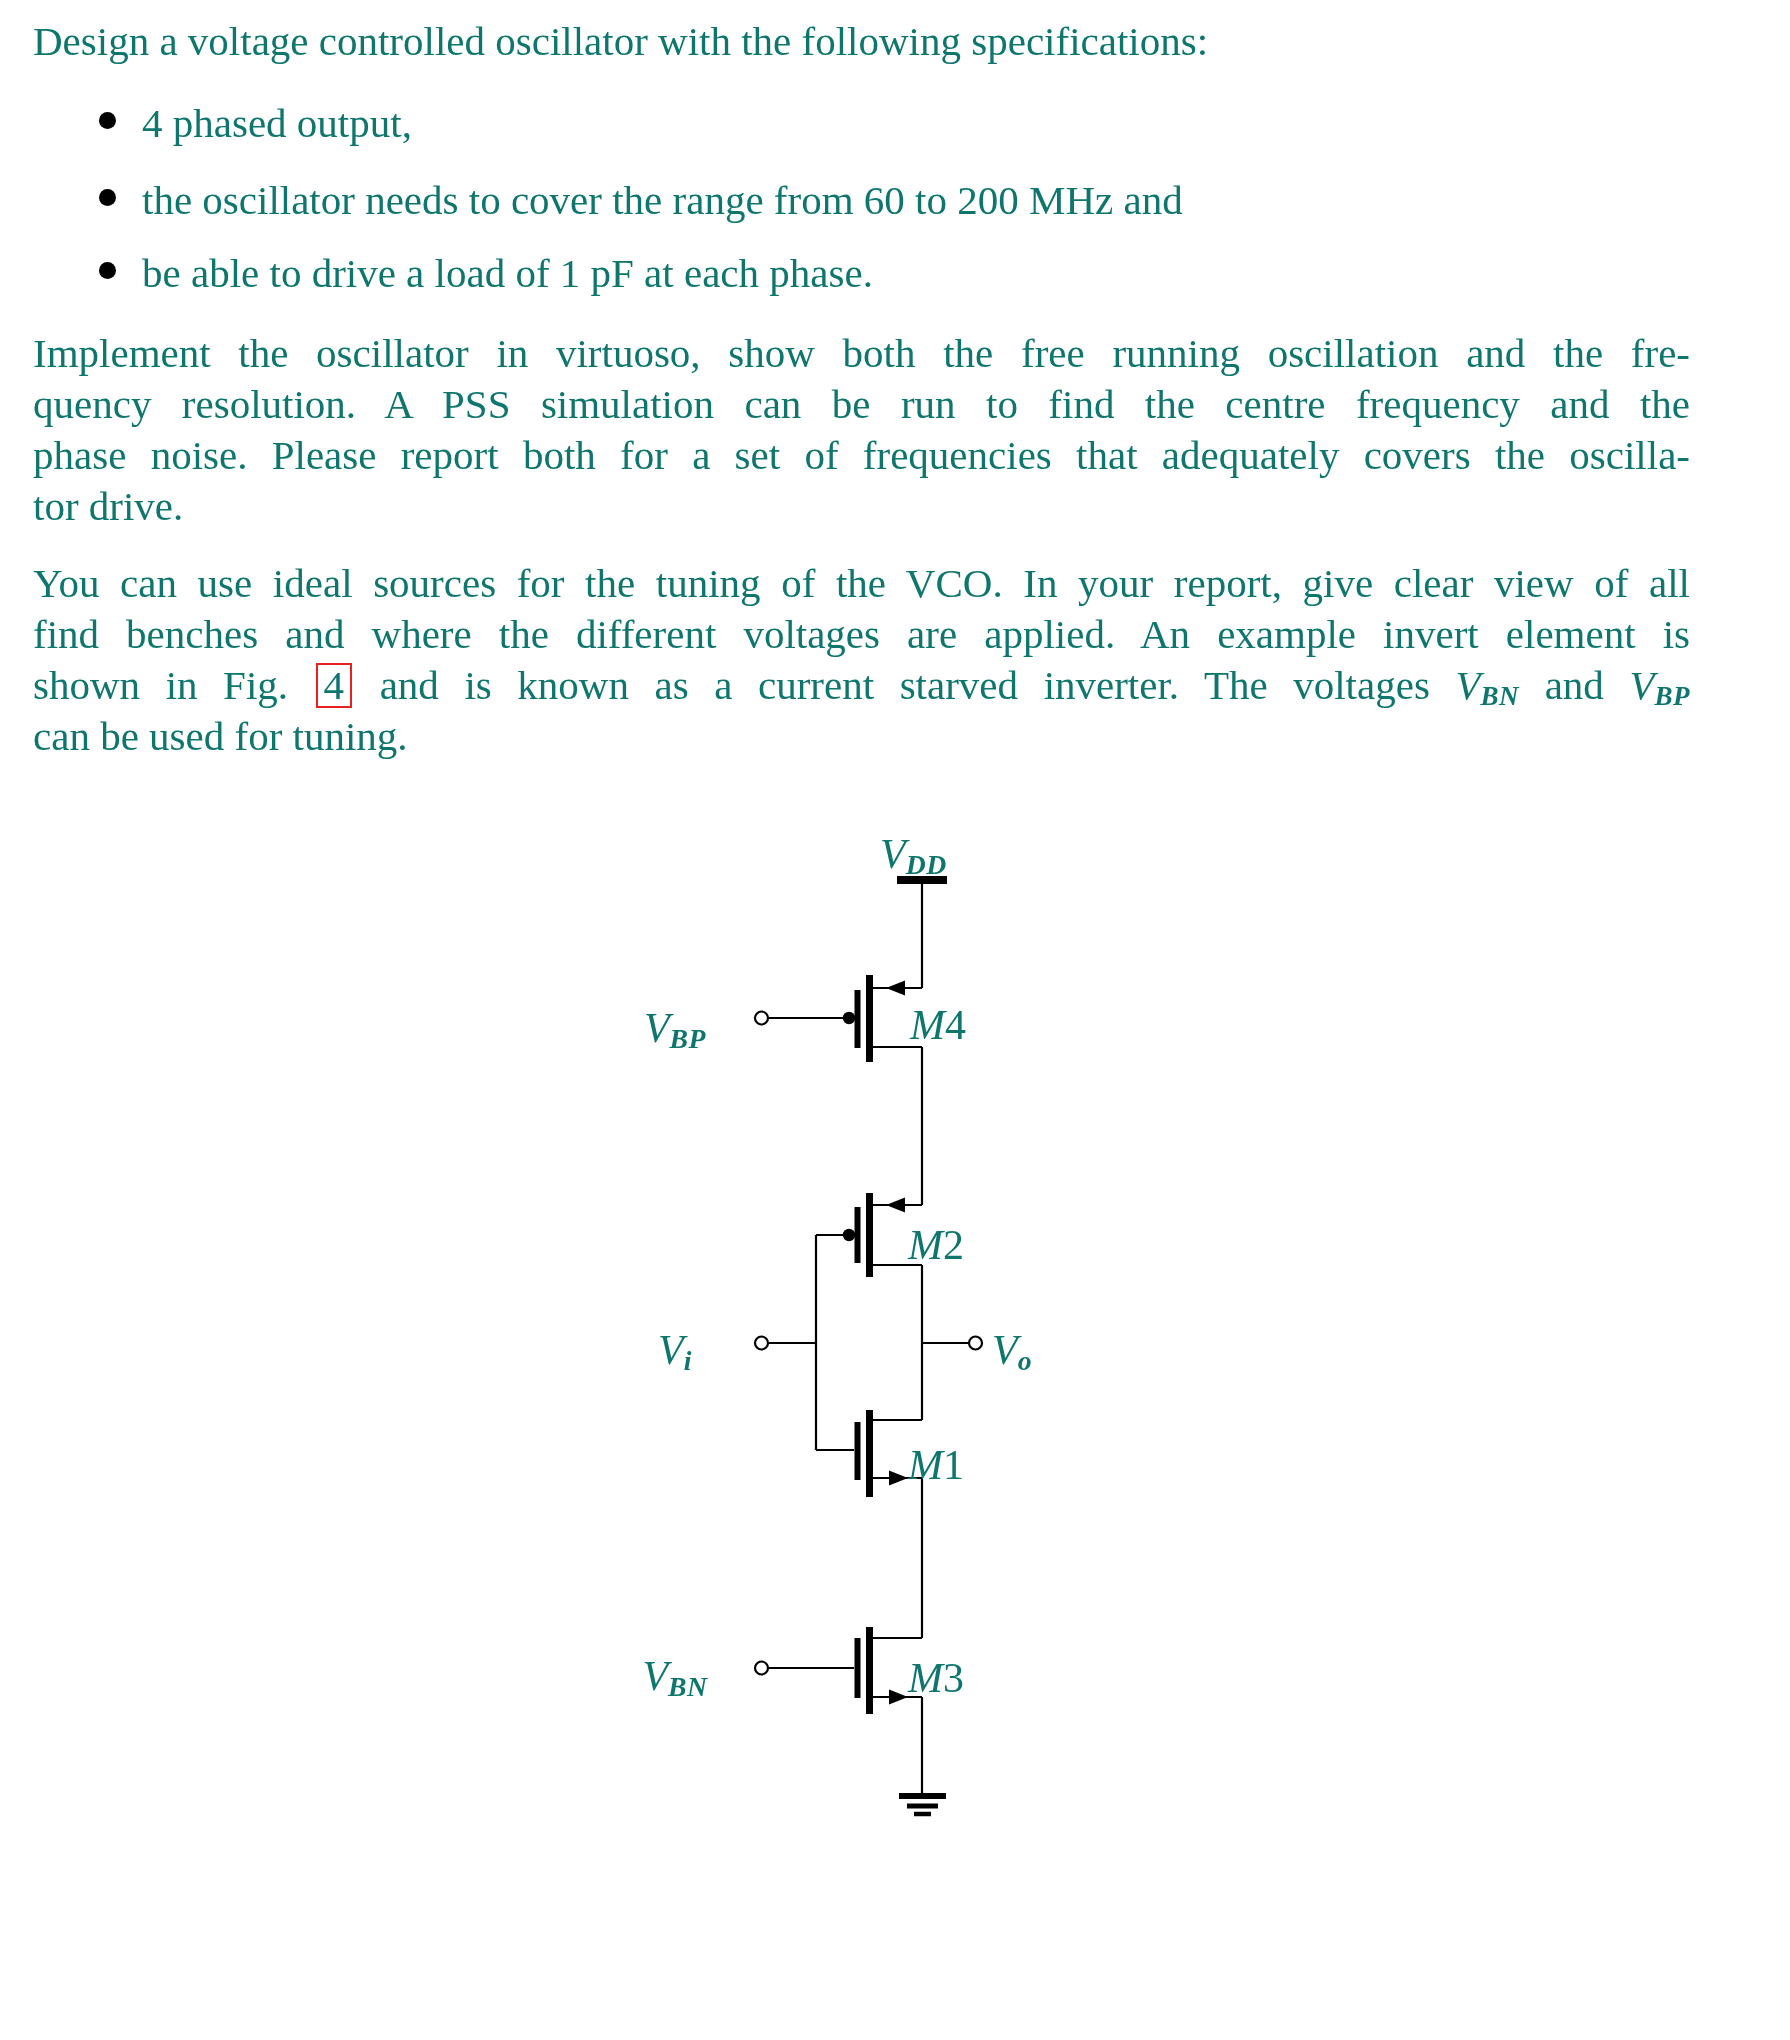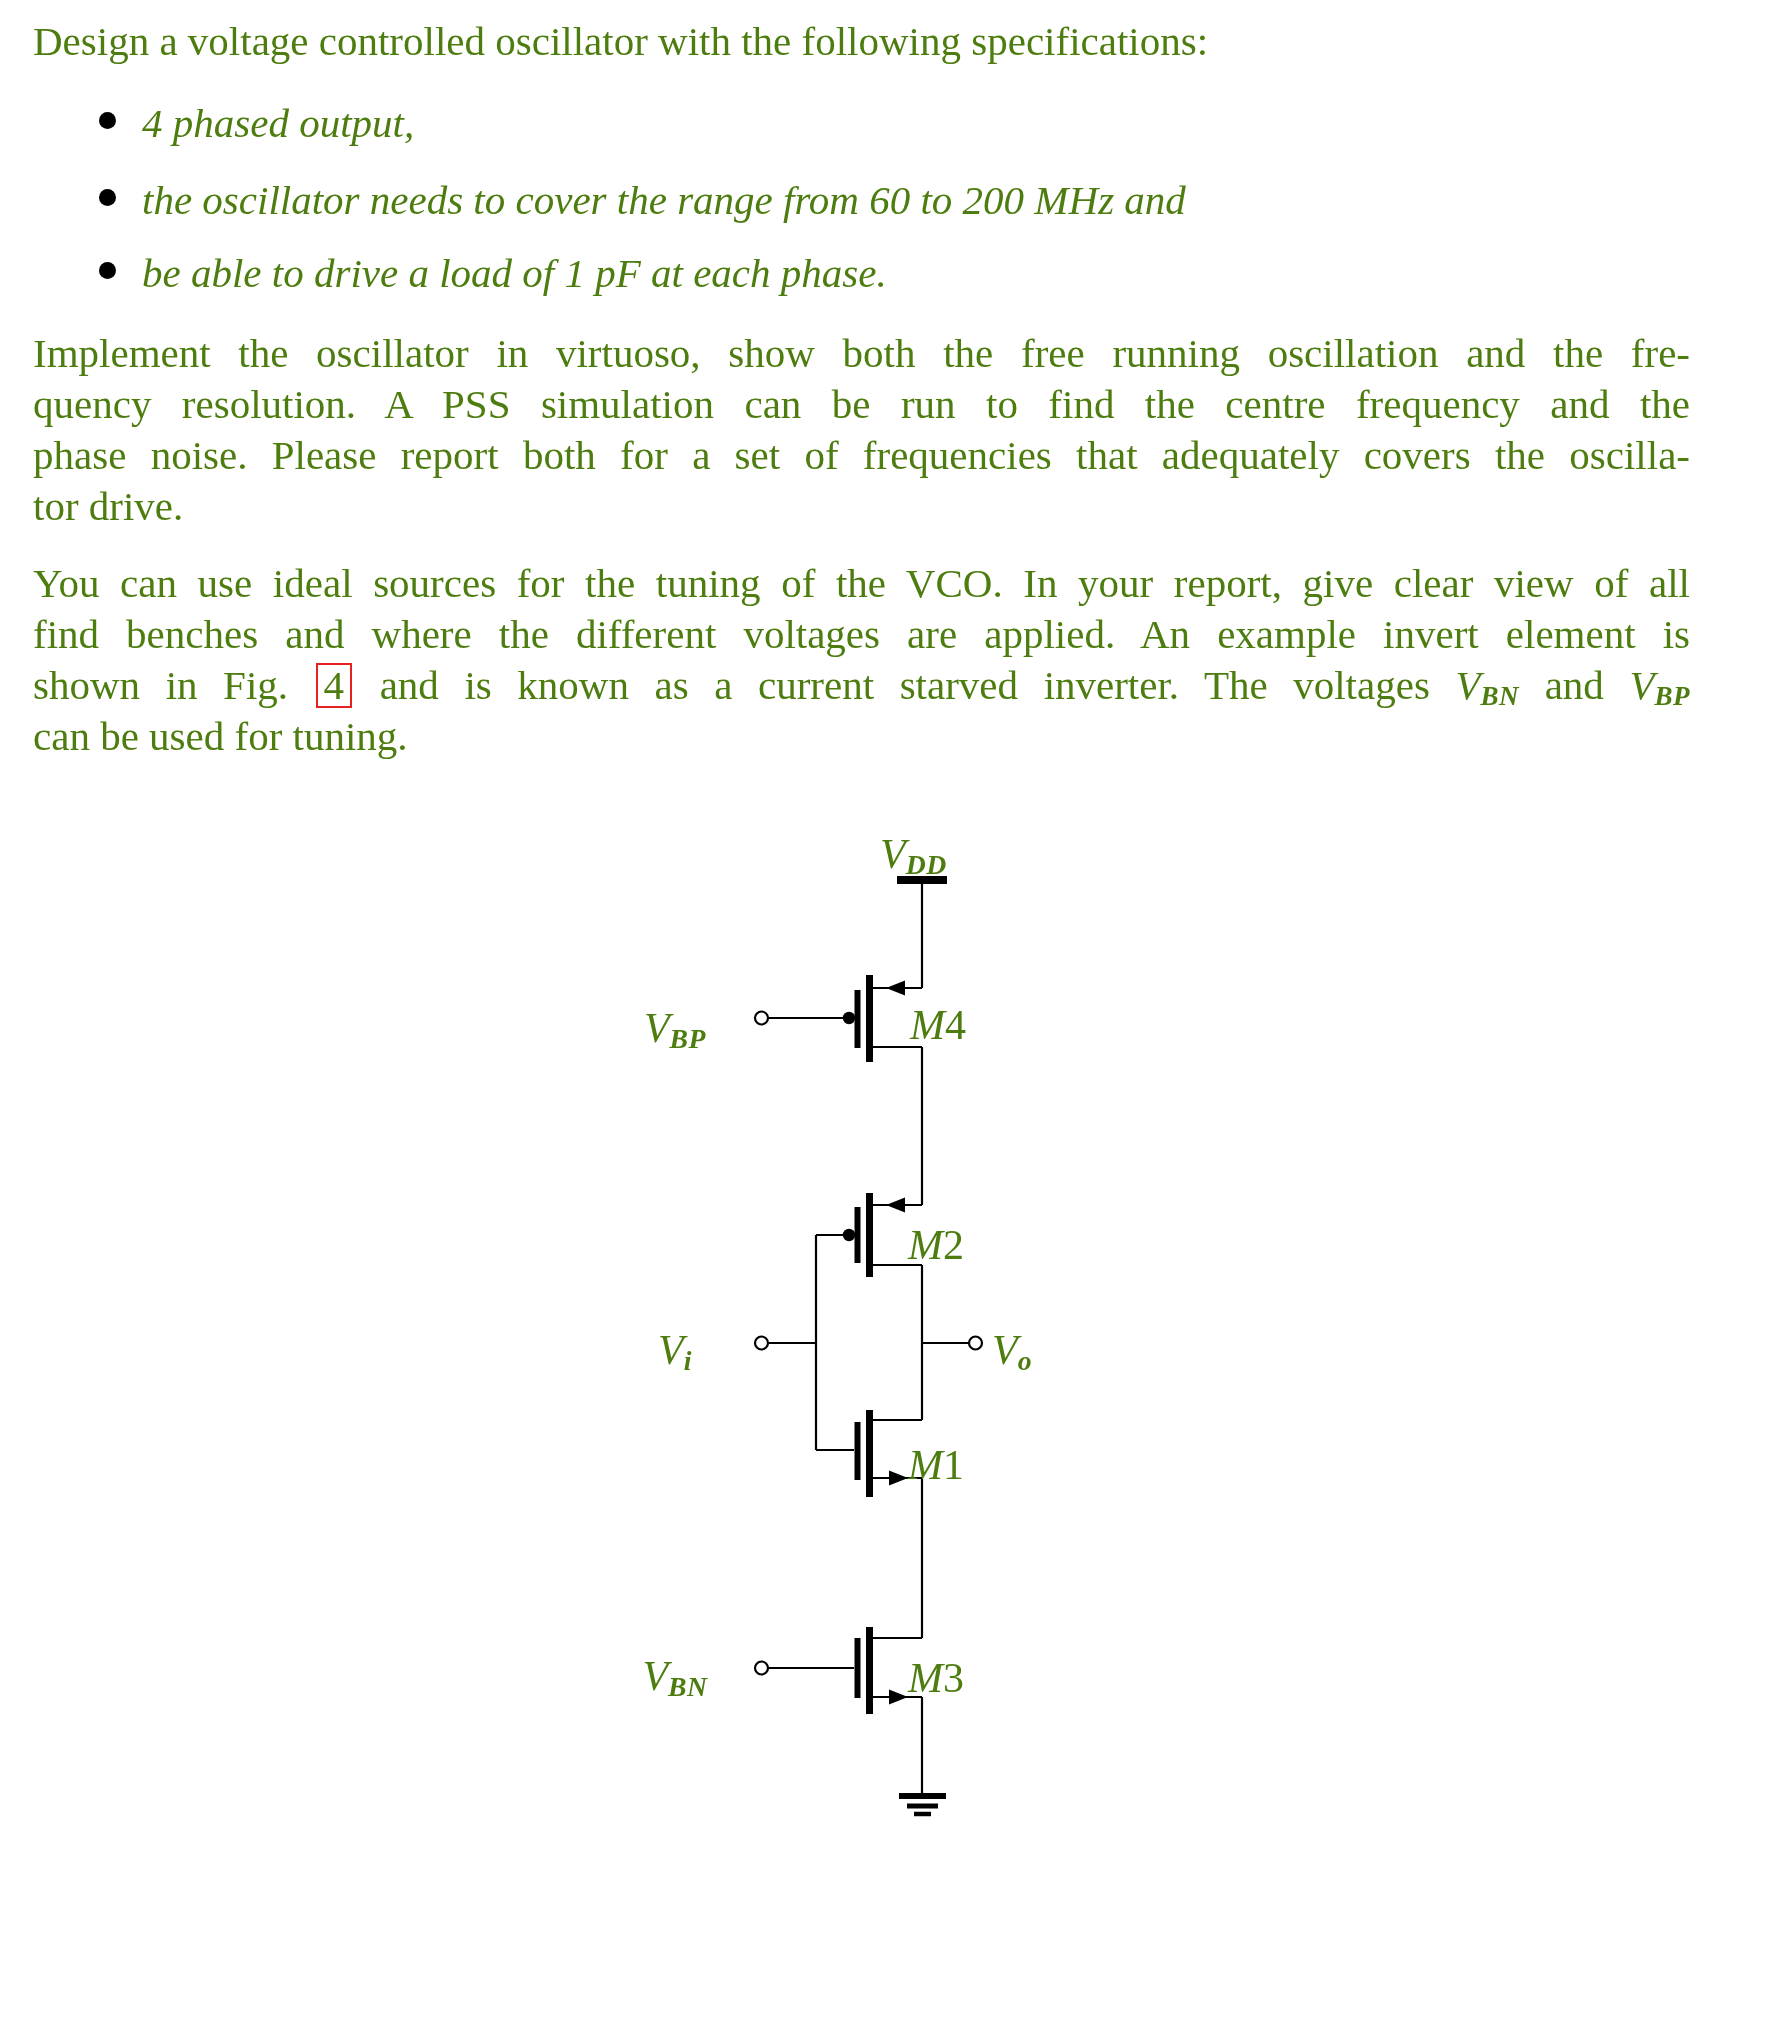--- a/index.html
+++ b/index.html
@@ -1,30 +1,30 @@
 <!DOCTYPE html>
 <html><head>
 <meta charset="utf-8">
 <style>
   html,body{margin:0;padding:0;background:#ffffff;}
   .page{
     position:relative;
     width:1790px;height:2040px;
     background:#ffffff;
     font-family:"Liberation Serif","DejaVu Serif",serif;
-    color:#4d7c0f;
+    color:#0f766e;
     overflow:hidden;
   }
   .doc{position:absolute;left:33px;top:0;width:1657px;}
   .tline{
     position:absolute;left:0;width:100%;
     font-size:41px;line-height:51px;white-space:nowrap;
   }
   .just{white-space:normal;text-align:justify;text-align-last:justify;}
-  .bullet-row{position:absolute;left:0;width:100%;font-size:41px;line-height:51px;font-style:italic;}
+  .bullet-row{position:absolute;left:0;width:100%;font-size:41px;line-height:51px;}
   .bullet-text{display:block;padding-left:109px;white-space:nowrap;}
   .bdot{
     position:absolute;left:66px;top:14px;width:17px;height:17px;
     border-radius:50%;background:#000;
   }
   .mvar{font-style:italic;}
   .msub{font-style:italic;font-size:0.66em;position:relative;top:0.22em;letter-spacing:0.5px;font-weight:bold;}
   .redbox{
     display:inline-block;border:2px solid #e82020;
     padding:0 6px;line-height:1.0;margin:0 2px;

